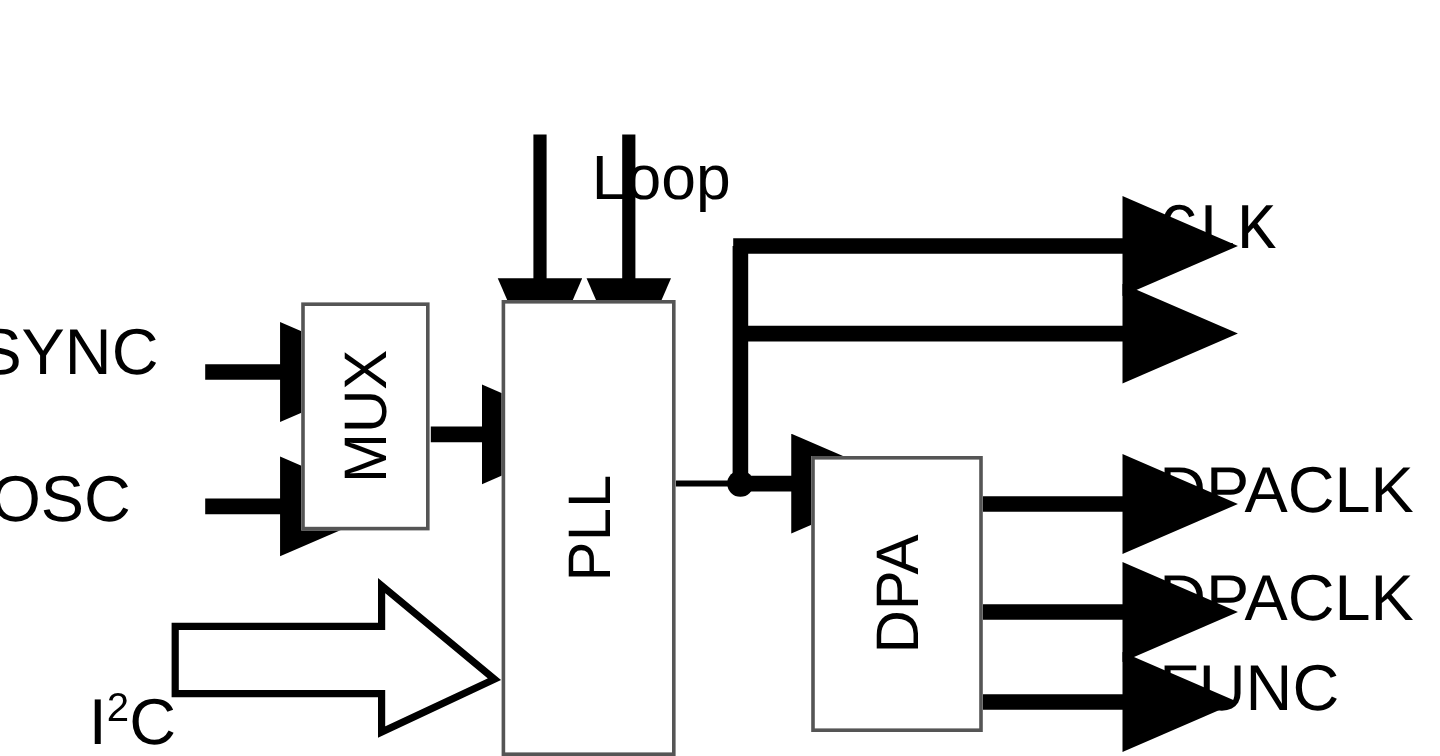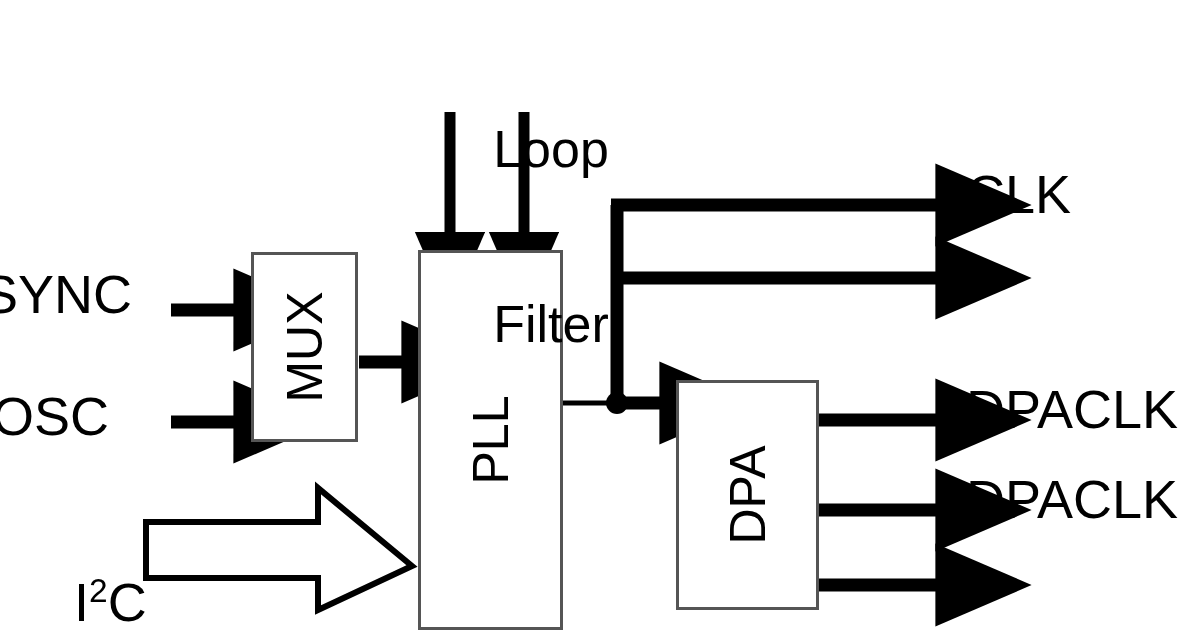--- a/index.html
+++ b/index.html
@@ -103,32 +103,32 @@
   <div class="block" style="left:418px; top:250px; width:145px; height:380px;">
     <span class="vlabel" style="font-size:50px;">PLL</span>
   </div>
 
   <div class="block" style="left:676px; top:380px; width:143px; height:230px;">
     <span class="vlabel" style="font-size:50px;">DPA</span>
   </div>
 
   <div class="lbl" style="left:438px; top:4px; font-size:52px; text-align:center; width:130px;margin-left:48px;">
     <div>Loop</div>
-    <div>Filter</div>
   </div>
 
   <div class="lbl" style="left:-18px; top:264px; font-size:54px;">SYNC</div>
 
   <div class="lbl" style="left:-8px; top:386px; font-size:54px;">OSC</div>
 
   <div class="lbl" style="left:14px; top:512px; font-size:54px;">
     <span>I</span><span class="sup">2</span><span>C</span>
   </div>
 
-  <div class="lbl" style="left:966px; top:164px; font-size:54px;">CLK</div>
+  <div class="lbl" style="left:966px; top:164px; font-size:54px;font-family:Liberation Mono, monospace;">CLK</div>
 
 
   <div class="lbl" style="left:966px; top:379px; font-size:54px;">DPACLK</div>
 
   <div class="lbl" style="left:966px; top:469px; font-size:54px;">DPACLK</div>
 
+  <div class="lbl" style="left:966px; top:544px; font-size:54px;">FUNC</div>
 
 </div>
 
 </body></html>

